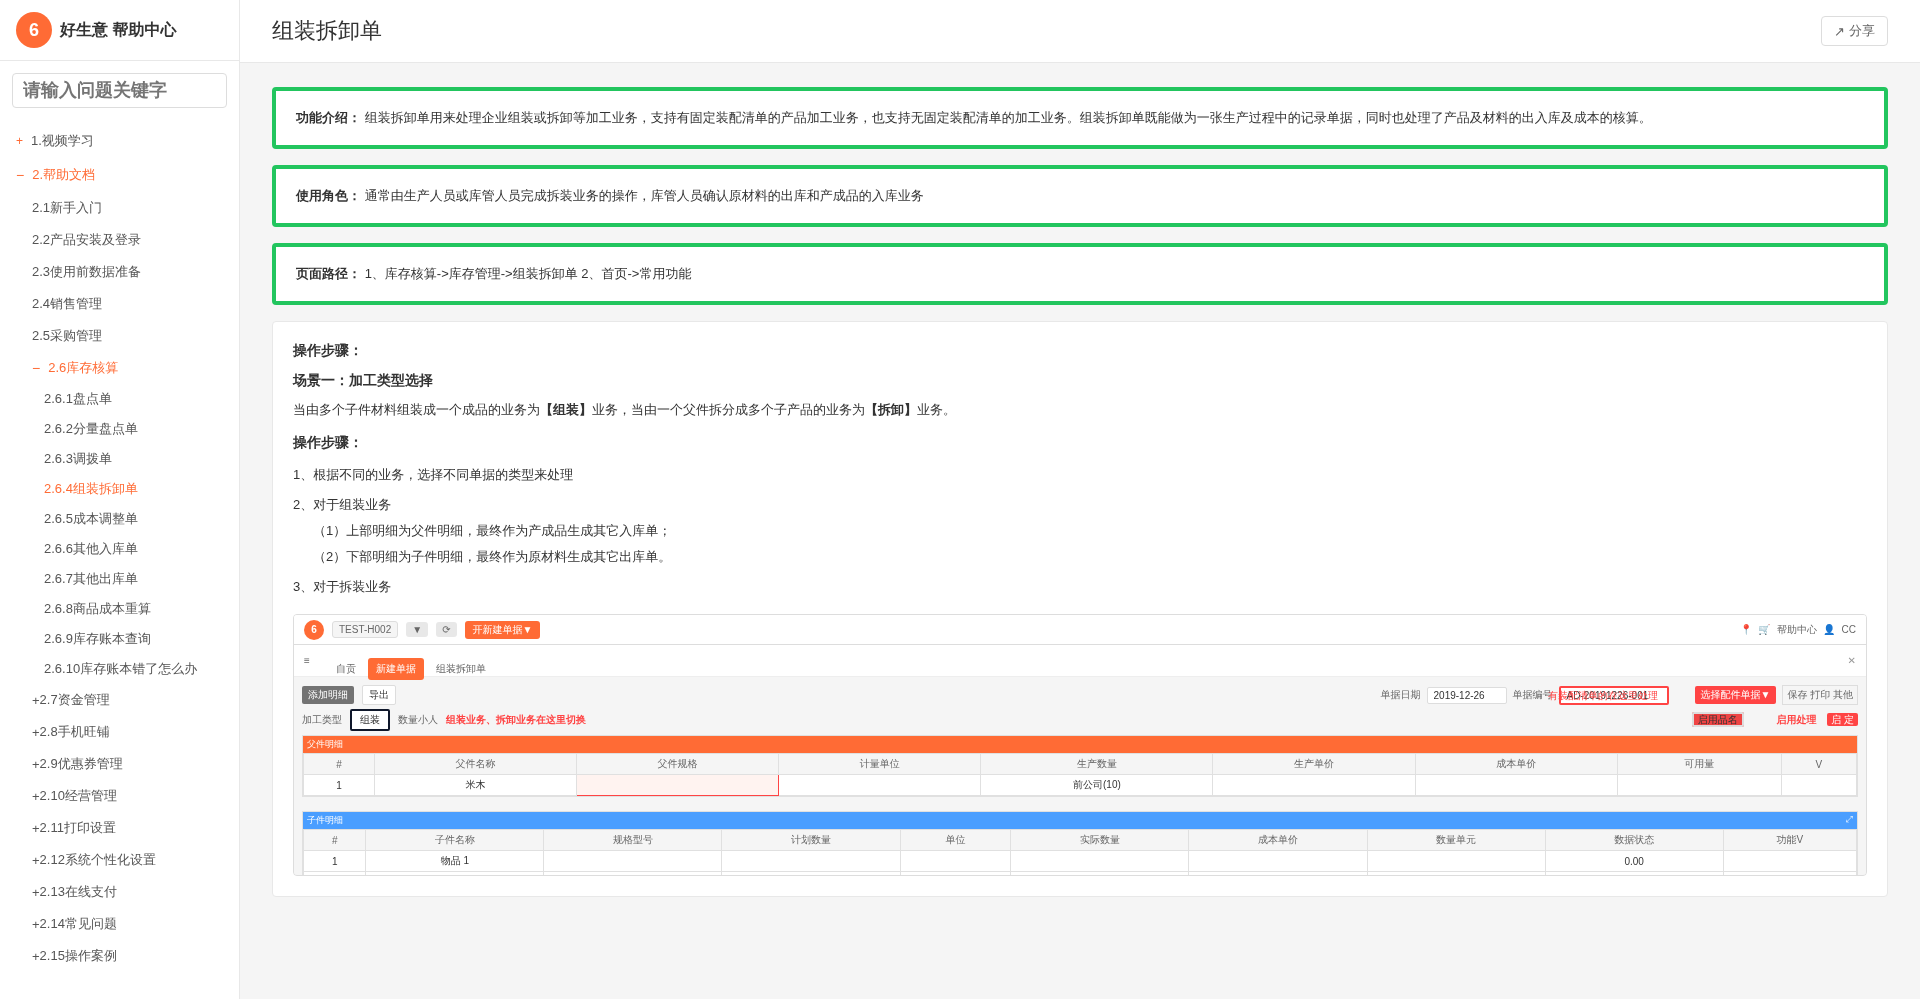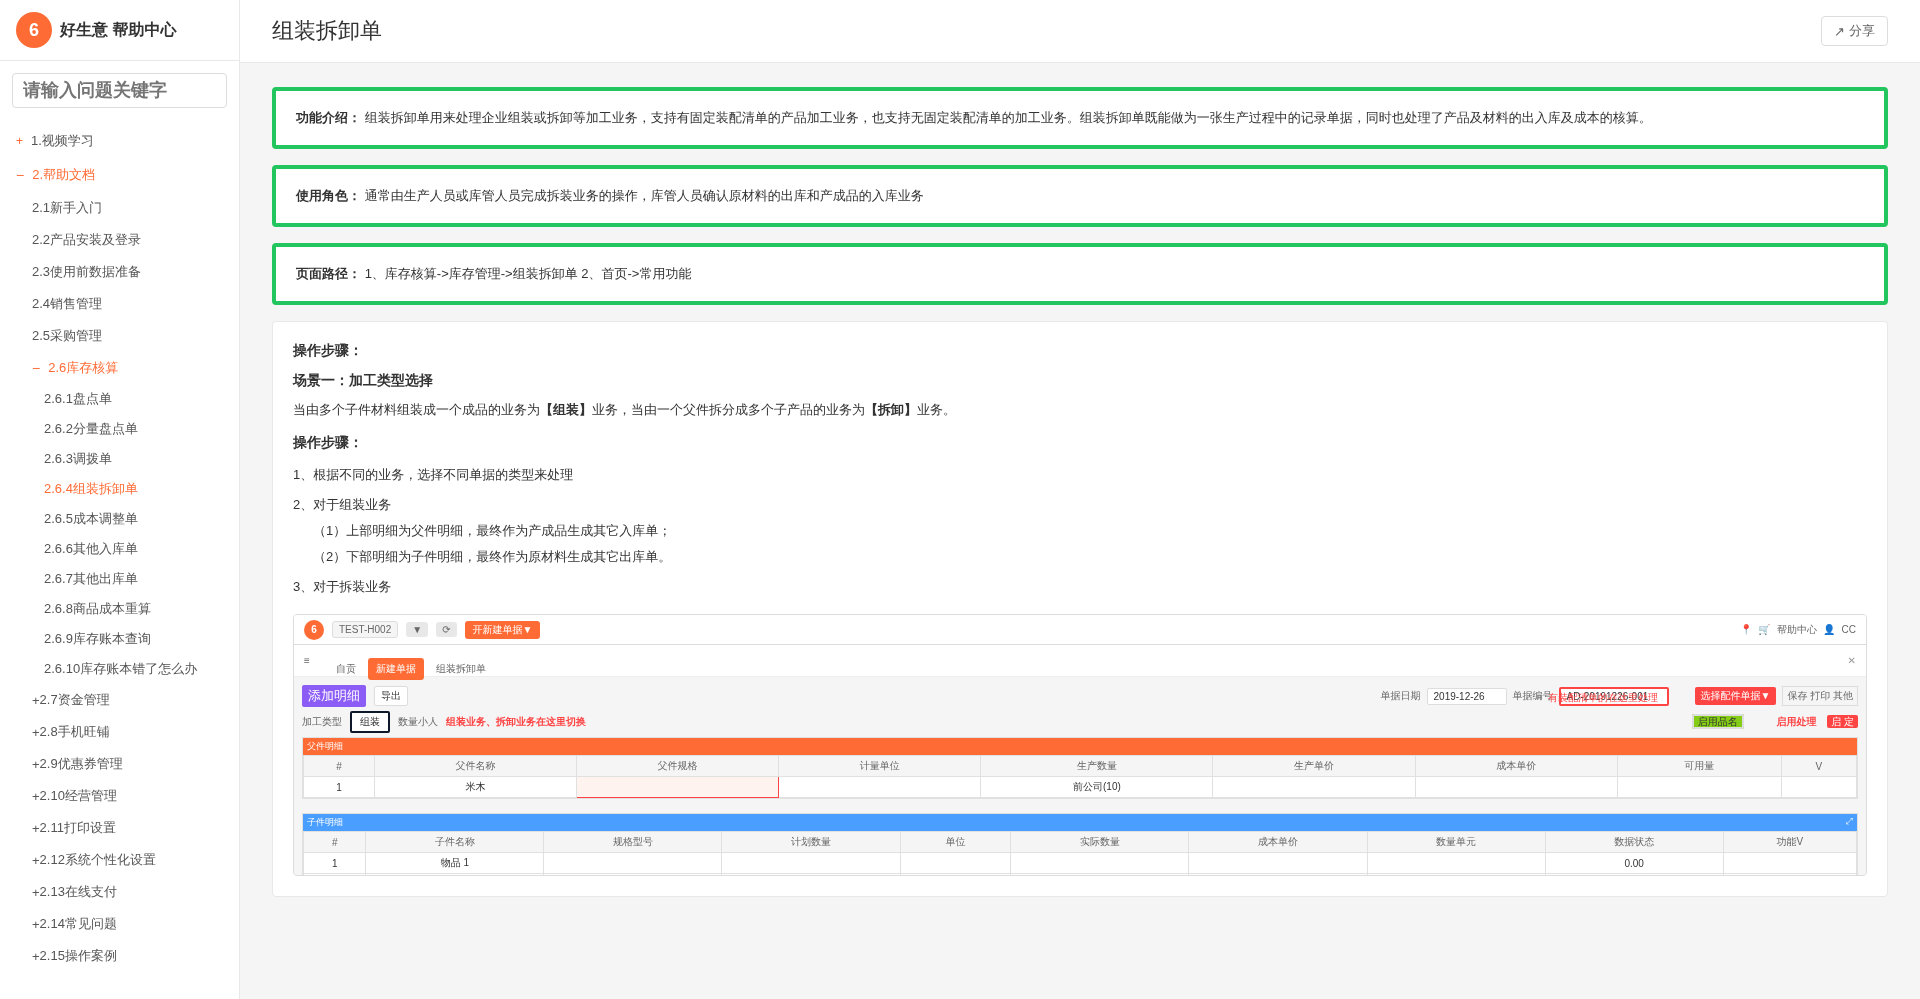--- a/index.html
+++ b/index.html
@@ -495,21 +495,21 @@
               <span style="width:20px; color:#666; font-size:10px;">≡</span>
               <span class="mock-nav-item">自贡</span>
               <span class="mock-nav-item active">新建单据</span>
               <span class="mock-nav-item">组装拆卸单</span>
               <span style="margin-left:auto; font-size:10px; color:#999;">✕</span>
             </div>
 
             <div class="mock-content">
 
               <div style="display:flex; gap:8px; align-items:center; margin-bottom:4px; flex-wrap:wrap;">
-                <span style="font-size:13px; background:#8b5cf6; color:#fff; padding:2px 6px; border-radius:2px;">添加明细</span>
+                <span style="font-size:10px; background:#737373; color:#fff; padding:2px 6px; border-radius:2px;">添加明细</span>
                 <span style="font-size:10px; border:1px solid #ddd; padding:2px 6px; border-radius:2px; background:#fff;">导出</span>
                 <div style="margin-left:auto; display:flex; gap:6px; align-items:center;">
                   <span style="font-size:10px; color:#666;">单据日期</span>
                   <span class="mock-input">2019-12-26</span>
                   <span style="font-size:10px; color:#666;">单据编号</span>
                   <span class="mock-input highlighted" style="min-width:110px; border:2px solid #ff4444;">AD-20191226-001</span>
 
                   <span style="background:#ff4444; color:#fff; padding:2px 6px; border-radius:2px; font-size:10px; margin-left:20px;">选择配件单据▼</span>
                   <span style="font-size:10px; color:#666; border:1px solid #ddd; padding:2px 4px;">保存 打印 其他</span>
                 </div>
@@ -518,21 +518,21 @@
               <div style="position:relative; margin-bottom:2px;">
                 <span style="color:#ff4444; font-size:10px; position:absolute; right:200px; top:-20px;">有装配清单的在这里处理</span>
               </div>
 
               <div style="display:flex; gap:8px; align-items:center; margin-bottom:4px;">
                 <span style="font-size:10px; color:#666;">加工类型</span>
                 <span style="border:2px solid #0f172a; padding:2px 8px; font-size:10px; border-radius:2px; background:#fff;">组装</span>
                 <span style="font-size:10px; color:#666;">数量小人</span>
                 <span style="font-size:10px; color:#ff4444; font-weight:bold;">组装业务、拆卸业务在这里切换</span>
                 <span style="margin-left:auto; font-size:10px;">
-                  <span style="border:2px solid #ddd; padding:0 4px; border-radius:2px; background:#84cc16;">启用品名</span>
+                  <span style="border:2px solid #ddd; padding:0 4px; border-radius:2px; background:#ef4444;">启用品名</span>
                   <span style="margin-left:30px; font-size:10px; color:#ff4444; font-weight:bold;">启用处理</span>
                   <span style="margin-left:8px; background:#ff4444; color:#fff; padding:1px 4px; font-size:10px; border-radius:2px;">启 定</span>
                 </span>
               </div>
 
               <div style="display:flex; gap:0; border:1px solid #e0e0e0; margin-bottom:14px;">
 
                 <div style="flex:1;">
                   <div style="background:#ff6b35; color:#fff; padding:2px 4px; font-size:9px;">父件明细</div>
                   <table class="mock-table">

